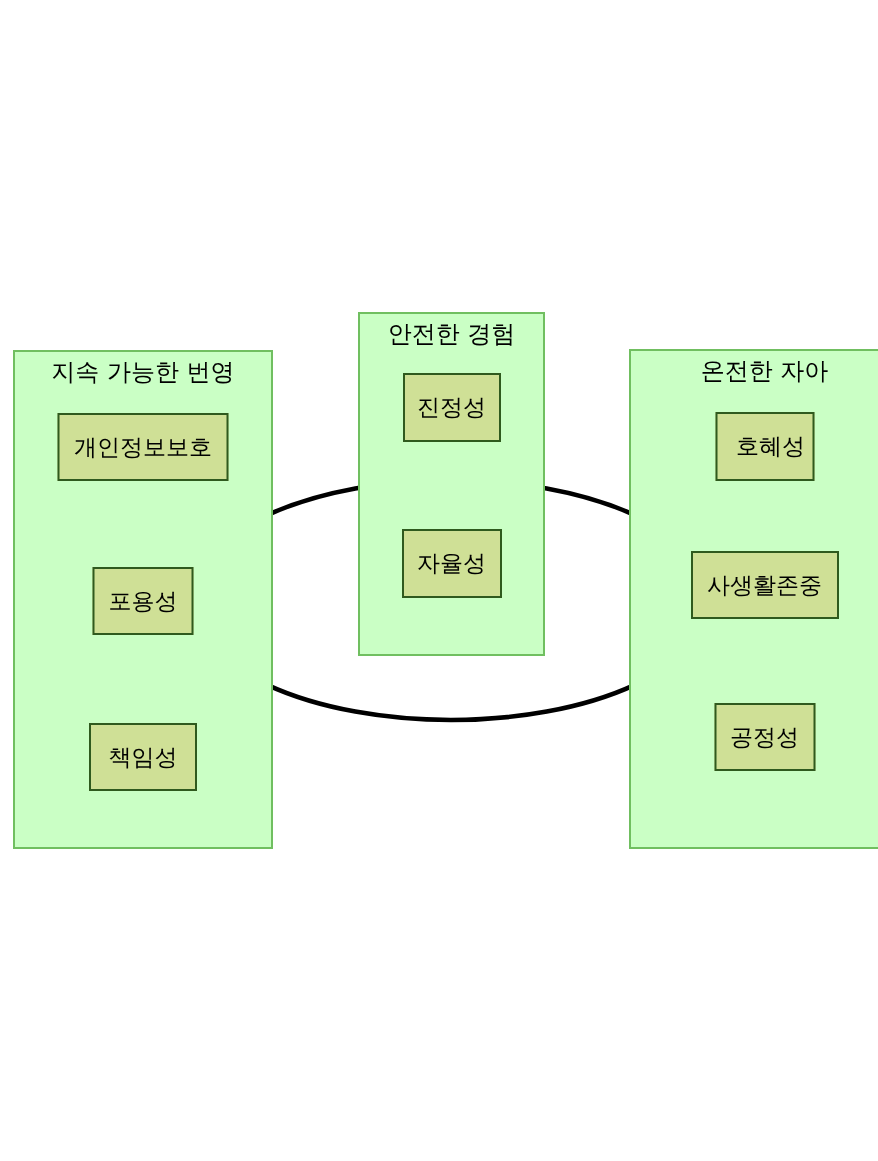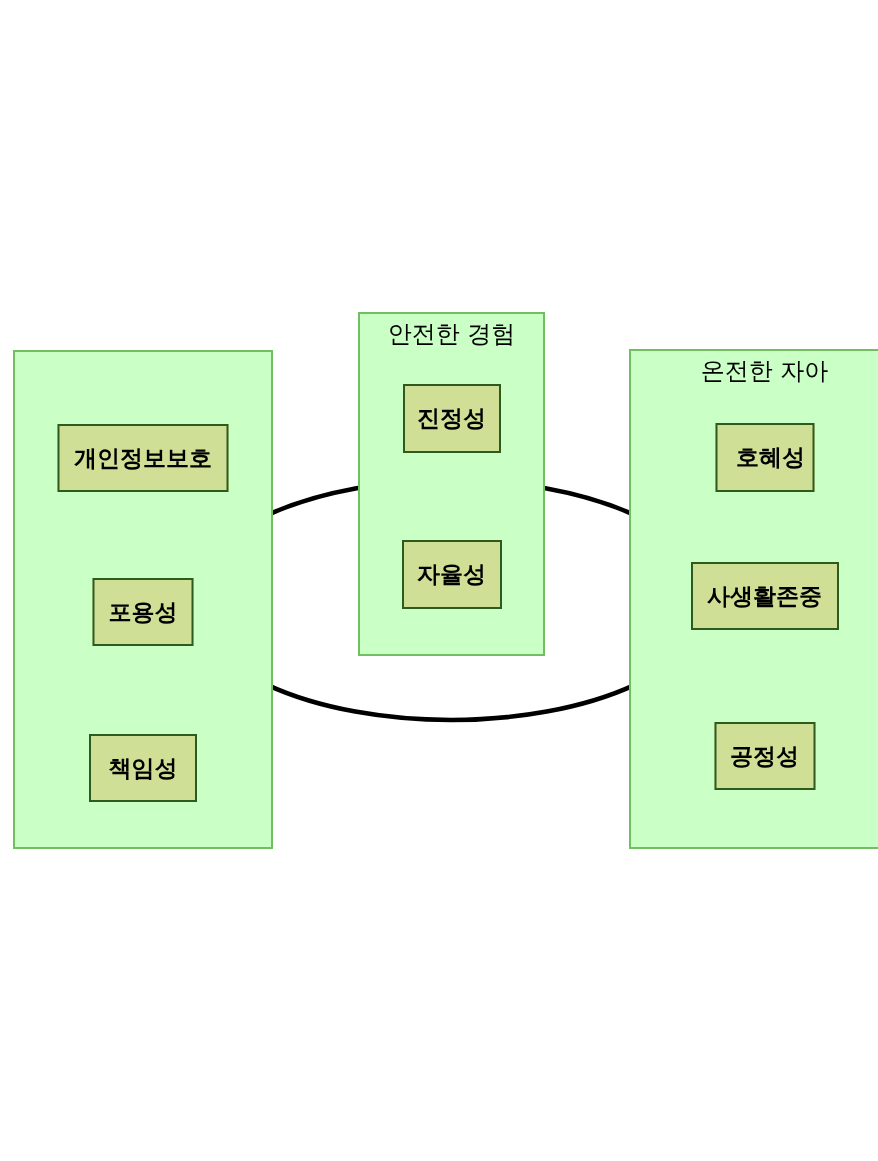--- a/index.html
+++ b/index.html
@@ -38,47 +38,47 @@
     text-align:center;
     font-size:24px;font-weight:400;line-height:1.25;
     color:var(--text);
     white-space:nowrap;
   }
   .node{
     position:absolute;left:50%;transform:translateX(-50%);
     background:var(--box-fill);
     border:2px solid var(--box-border);
     display:flex;align-items:center;justify-content:center;
-    font-size:23px;font-weight:700;
+    font-size:23px;font-weight:400;
     color:var(--text);
     white-space:nowrap;
-    margin-top:11px;
   }
 </style>
 </head>
 <body>
 
 <div class="canvas">
 
   <svg class="link-layer" viewBox="0 0 878 1161" xmlns="http://www.w3.org/2000/svg" aria-hidden="true">
     <ellipse cx="451" cy="600" rx="260" ry="120" fill="none" stroke="var(--connector)" stroke-width="4.5"></ellipse>
   </svg>
 
   <section class="panel panel-left">
+    <h2 class="panel-title">지속 가능한 번영</h2>
     <div class="node" style="top:61px;width:171px;height:68px;">개인정보보호</div>
     <div class="node" style="top:215px;width:101px;height:68px;">포용성</div>
     <div class="node" style="top:371px;width:108px;height:68px;">책임성</div>
   </section>
 
   <section class="panel panel-mid">
     <h2 class="panel-title">안전한 경험</h2>
     <div class="node" style="top:59px;width:98px;height:69px;">진정성</div>
     <div class="node" style="top:215px;width:100px;height:69px;">자율성</div>
   </section>
 
   <section class="panel panel-right">
     <h2 class="panel-title">온전한 자아</h2>
     <div class="node" style="top:61px;width:99px;height:69px;padding-left:12px;">호혜성</div>
     <div class="node" style="top:200px;width:148px;height:68px;text-align:center;">사생활존중</div>
-    <div class="node" style="top:360px;width:101px;height:68px;">공정성</div>
+    <div class="node" style="top:352px;width:101px;height:68px;">공정성</div>
   </section>
 
 </div>
 
 </body></html>

